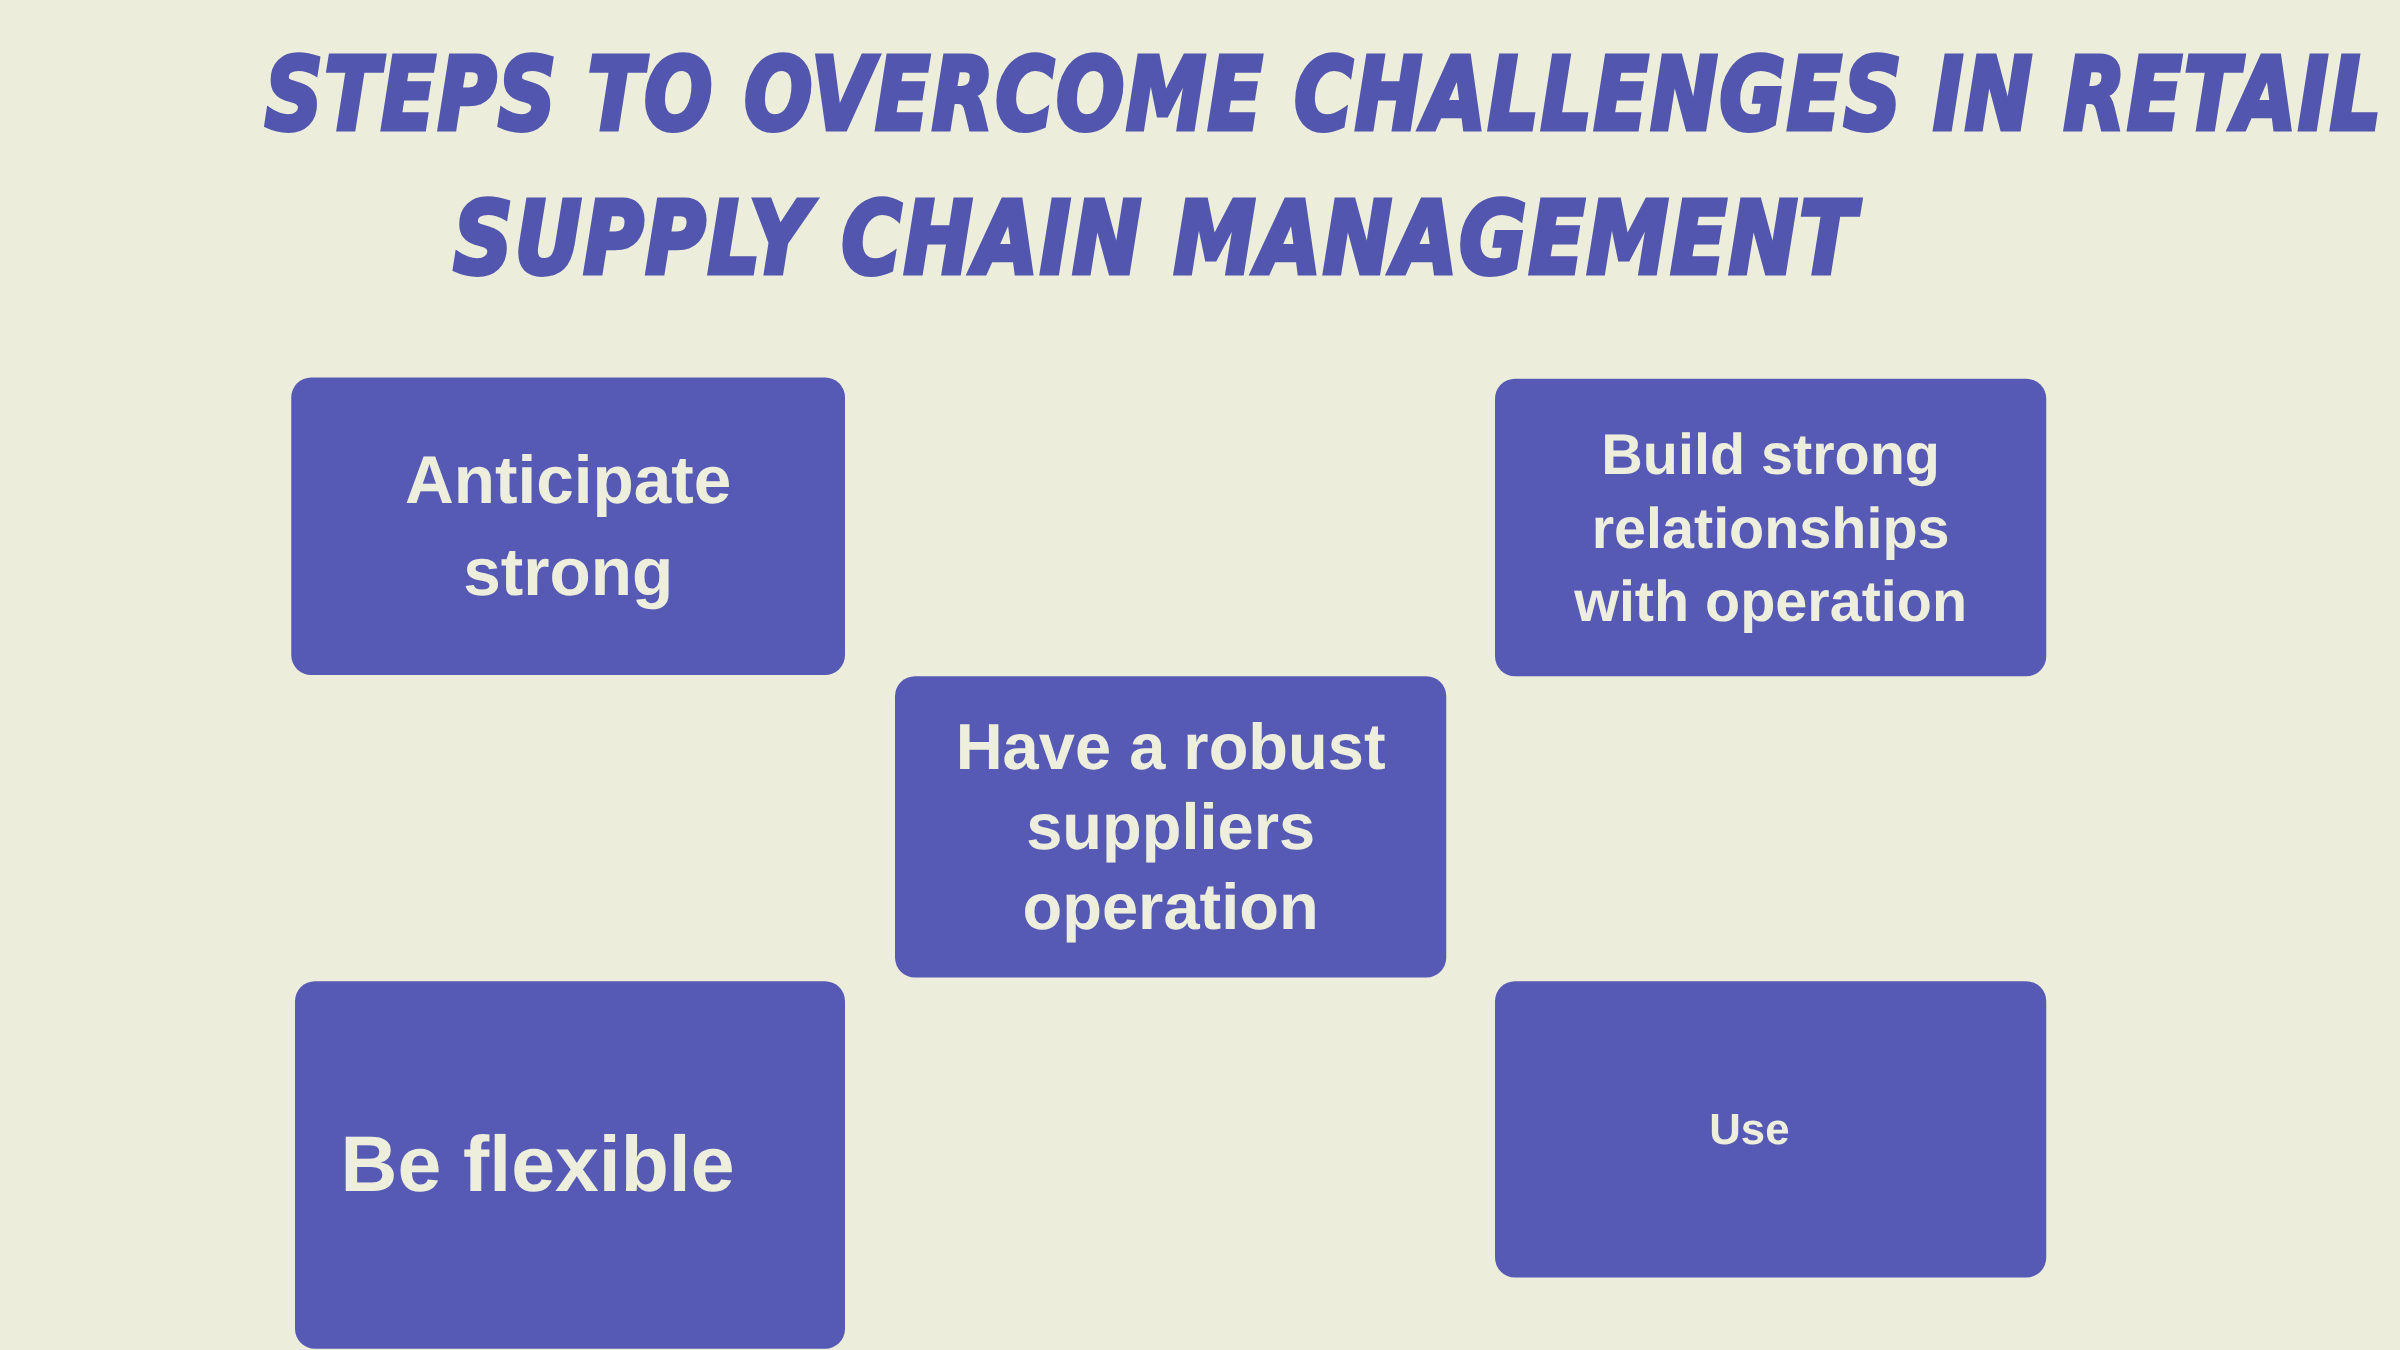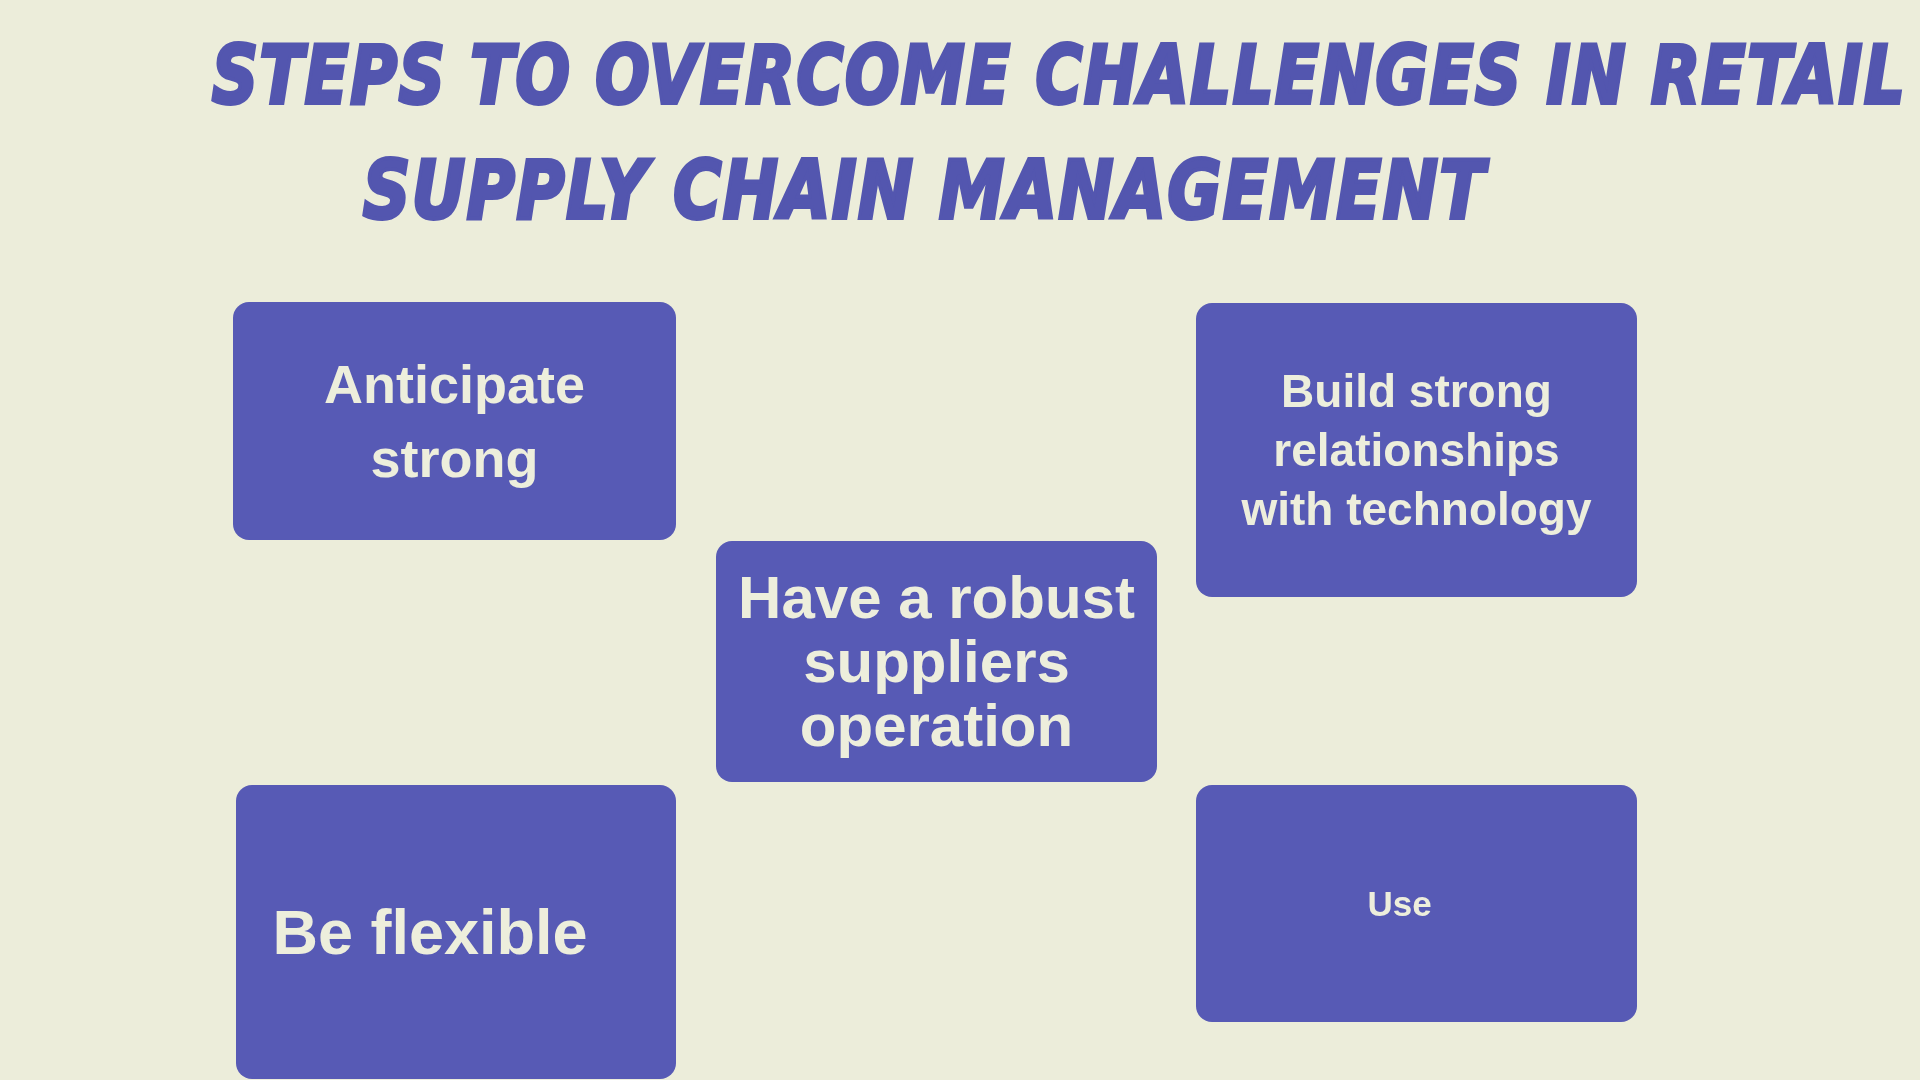--- a/index.html
+++ b/index.html
@@ -54,24 +54,24 @@
     flex-direction: column;
     justify-content: center;
     align-items: center;
     text-align: center;
     font-weight: bold;
   }
   .step-box .line { display: block; width: 100%; }
 
   .box-1 { left: 233px; top: 302px; width: 443px; height: 238px;
            font-size: 54px; line-height: 74px; }
-  .box-2 { left: 1196px; top: 303px; width: 441px; height: 294px;
+  .box-2 { left: 1196px; top: 303px; width: 441px; height: 238px;
            font-size: 46px; line-height: 59px; justify-content: center; }
   .box-3 { left: 716px; top: 541px; width: 441px; height: 241px;
-           font-size: 60px; line-height: 64px; }
+           font-size: 52px; line-height: 64px; }
   .box-4 { left: 236px; top: 785px; width: 440px; height: 294px;
            font-size: 63px; line-height: 74px; padding-right: 52px; }
   .box-5 { left: 1196px; top: 785px; width: 441px; height: 237px;
            font-size: 35px; line-height: 66px; padding-right: 34px; }
 </style>
 </head>
 <body>
 
 <div class="canvas">
 
@@ -85,21 +85,21 @@
   </div>
 
   <div class="step-box box-1">
     <span class="line">Anticipate</span>
     <span class="line">strong</span>
   </div>
 
   <div class="step-box box-2">
     <span class="line">Build strong</span>
     <span class="line">relationships</span>
-    <span class="line">with technology</span>
+    <span class="line">with operation</span>
   </div>
 
   <div class="step-box box-3">
     <span class="line">Have a robust</span>
     <span class="line">suppliers</span>
     <span class="line">operation</span>
   </div>
 
   <div class="step-box box-4">
     <span class="line">Be flexible</span>

